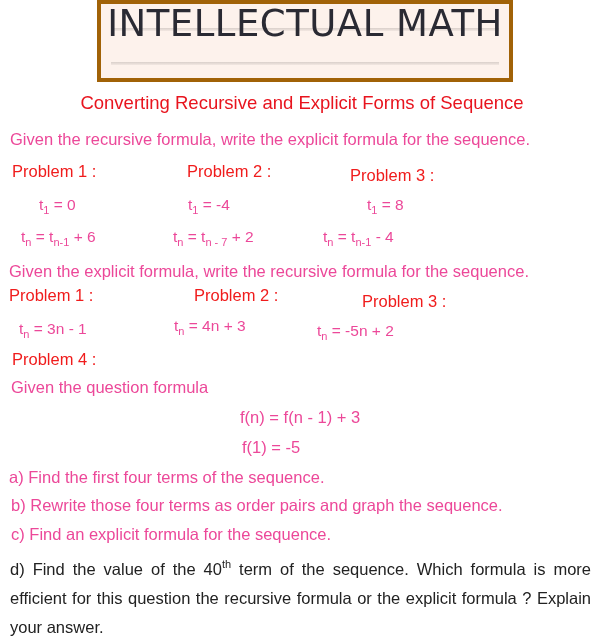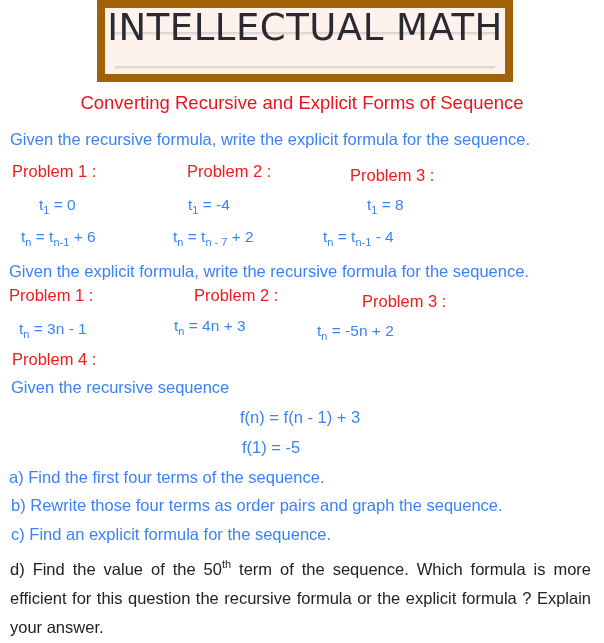--- a/index.html
+++ b/index.html
@@ -1,21 +1,21 @@
 <!DOCTYPE html>
 <html><head>
 <meta charset="utf-8">
 <style>
   * { box-sizing: border-box; margin: 0; padding: 0; }
   html, body { width: 604px; height: 643px; background: #ffffff; overflow: hidden; }
   body { position: relative; font-family: "Liberation Sans", sans-serif; color: #222222; }
 
   .banner {
     position: absolute; left: 97px; top: 0px; width: 416px; height: 82px;
-    border: 8px solid #a16207; background: #fdf2ec;
+    border: 4px solid #a16207; background: #fdf2ec;
     overflow: hidden;
   }
   .banner .stripe {
     position: absolute; left: 10px; right: 10px; height: 3px;
     background: linear-gradient(to bottom, #d9cfca, #f3e8e2);
   }
   .banner .brand-title {
     position: absolute; left: 0; right: 0; top: -2px; text-align: center;
     font-family: "DejaVu Sans", sans-serif; font-size: 37px; letter-spacing: 0.5px;
     color: #2a2a33; font-weight: normal; line-height: 44px;
@@ -23,21 +23,21 @@
   .banner .brand-sub {
     position: absolute; left: 0; right: 0; top: 39px; text-align: center;
     font-family: "DejaVu Sans", sans-serif; font-style: italic; font-size: 24px;
     color: #1e1e28; line-height: 32px;
   }
 
   .heading {
     position: absolute; left: 0; right: 0; top: 92px; text-align: center;
     color: #e8141e; font-size: 18.5px;
   }
-  .t { position: absolute; white-space: nowrap; font-size: 16.5px; color: #3b82f6; }
+  .t { position: absolute; white-space: nowrap; font-size: 16.5px; color: #ec4899; }
   .red { color: #f01c1c; }
   .f { font-size: 15.5px; }
   sub { font-size: 11px; vertical-align: -4px; line-height: 0; }
   sup { font-size: 11px; vertical-align: 7px; line-height: 0; }
   .just {
     position: absolute; left: 10px; width: 581px; top: 555px;
     font-size: 16.5px; line-height: 29px; text-align: justify; color: #222;
   }
 </style>
 </head>
@@ -70,21 +70,21 @@
 
 <div class="t red" style="left:9px; top:286px;">Problem 1 :</div>
 <div class="t red" style="left:194px; top:286px;">Problem 2 :</div>
 <div class="t red" style="left:362px; top:292px;">Problem 3 :</div>
 
 <div class="t f" style="left:19px; top:320px;"><span>t</span><sub>n</sub><span> = 3n - 1</span></div>
 <div class="t f" style="left:174px; top:317px;"><span>t</span><sub>n</sub><span> = 4n + 3</span></div>
 <div class="t f" style="left:317px; top:322px;"><span>t</span><sub>n</sub><span> = -5n + 2</span></div>
 
 <div class="t red" style="left:12px; top:350px;">Problem 4 :</div>
-<div class="t" style="left:11px; top:378px;">Given the recursive sequence</div>
+<div class="t" style="left:11px; top:378px;">Given the question formula</div>
 <div class="t" style="left:240px; top:408px;">f(n) = f(n - 1) + 3</div>
 <div class="t" style="left:242px; top:438px;">f(1) = -5</div>
 
 <div class="t" style="left:9px; top:468px;">a) Find the first four terms of the sequence.</div>
 <div class="t" style="left:11px; top:496px;">b) Rewrite those four terms as order pairs and graph the sequence.</div>
 <div class="t" style="left:11px; top:525px;">c) Find an explicit formula for the sequence.</div>
 
-<div class="just"><span>d) Find the value of the 50</span><sup>th</sup><span> term of the sequence. Which formula is more efficient for this question the recursive formula or the explicit formula ? Explain your answer.</span></div>
+<div class="just"><span>d) Find the value of the 40</span><sup>th</sup><span> term of the sequence. Which formula is more efficient for this question the recursive formula or the explicit formula ? Explain your answer.</span></div>
 
 </body></html>

